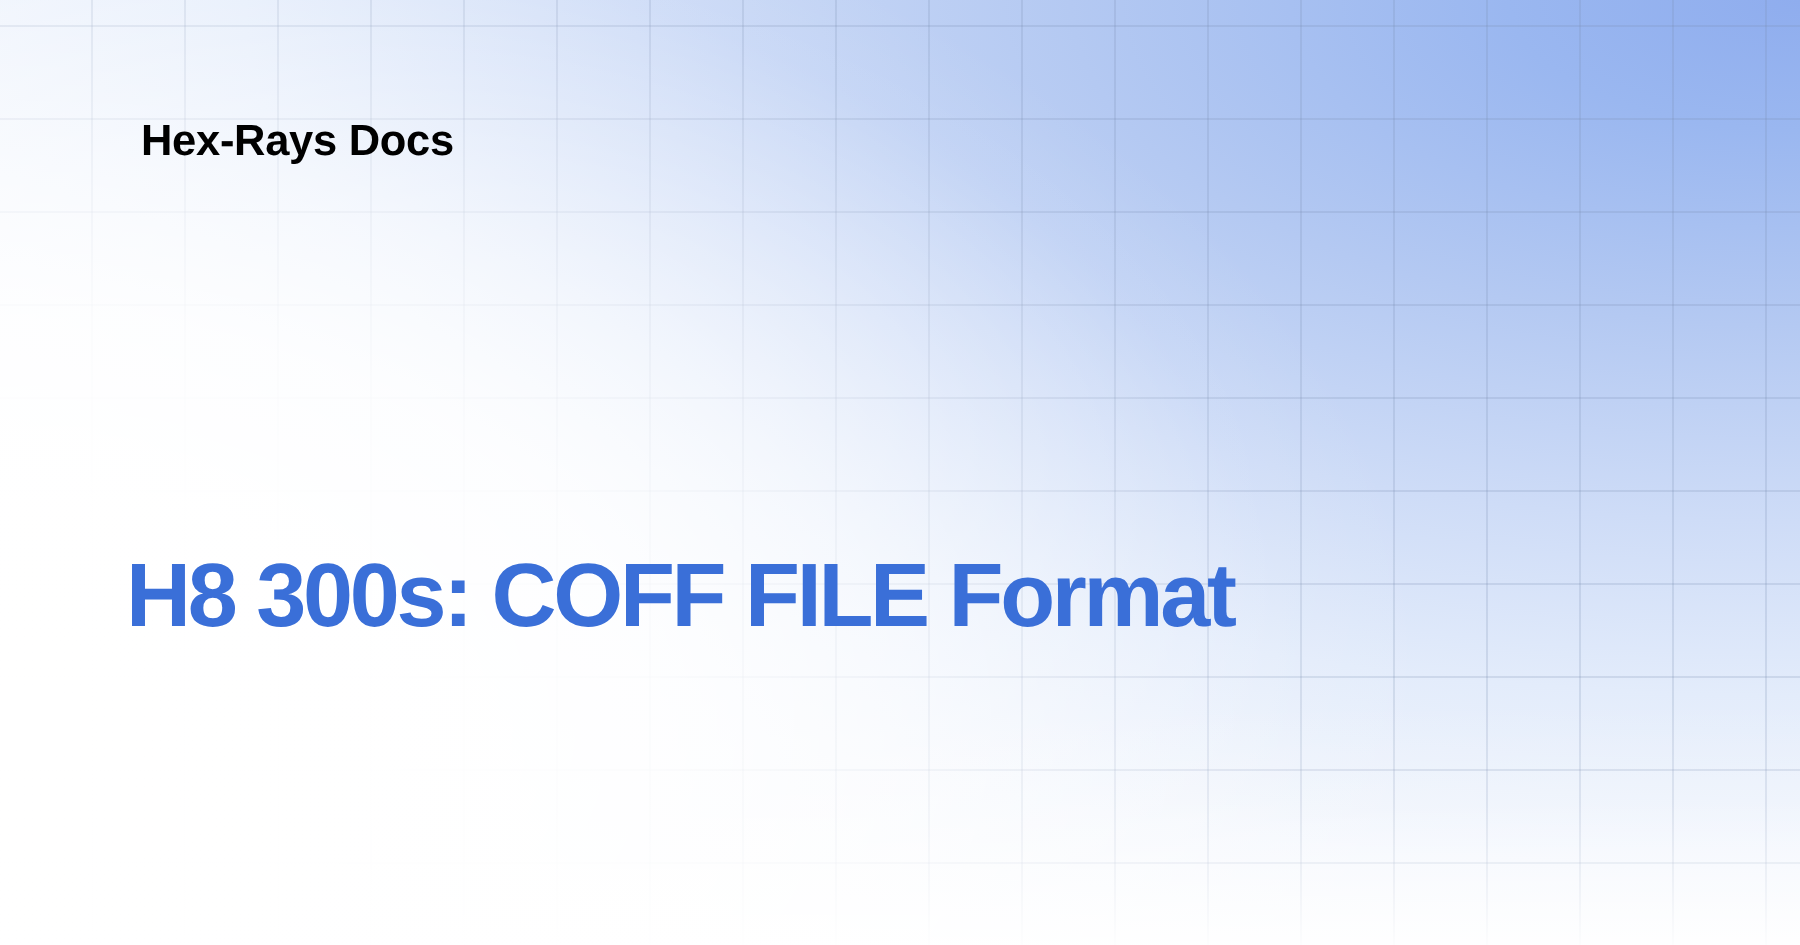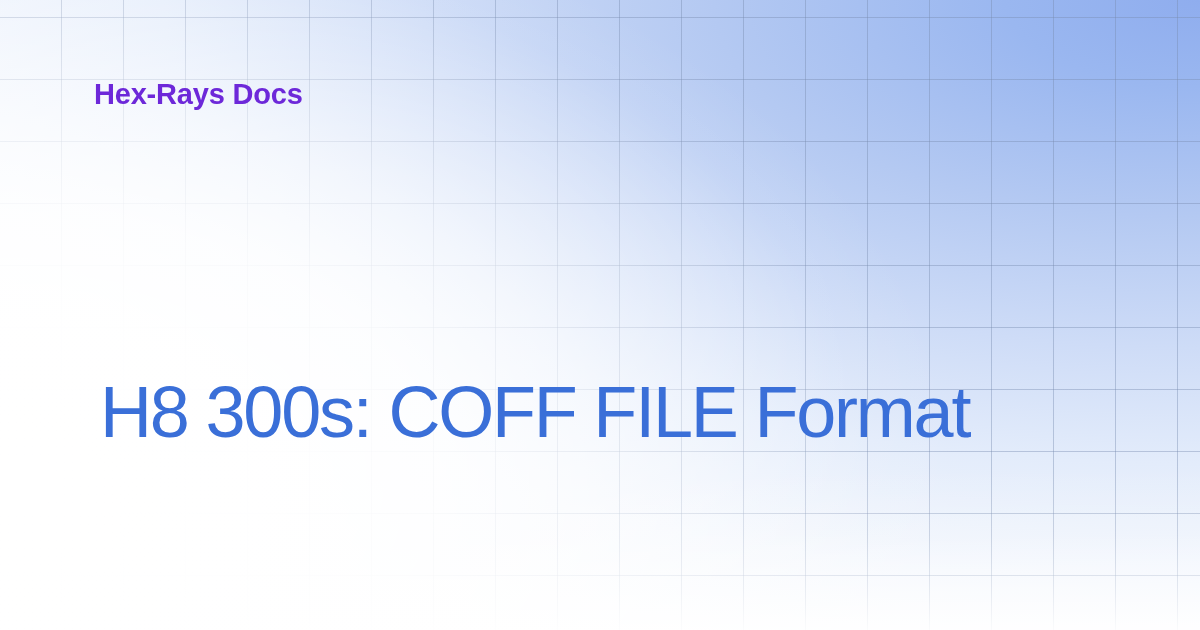--- a/index.html
+++ b/index.html
@@ -91,32 +91,32 @@
   }
 
   .brand {
     position: absolute;
     left: 94px;
     top: 80px;
     font-size: 29px;
     font-weight: 700;
     letter-spacing: -0.2px;
     line-height: 1;
-    color: #6d28d9;
+    color: #000000;
     white-space: nowrap;
   }
 
   .page-title {
     position: absolute;
     left: 84px;
     top: 348px;
     width: 940px;
-    margin: 16px;
-    font-size: 72px;
-    font-weight: 400;
+    margin: 0;
+    font-size: 60px;
+    font-weight: 700;
     line-height: 97px;
     letter-spacing: -2.2px;
     color: #3a6fd8;
     word-break: break-word;
   }
 </style>
 </head>
 <body>
 
 <div class="og-card">

